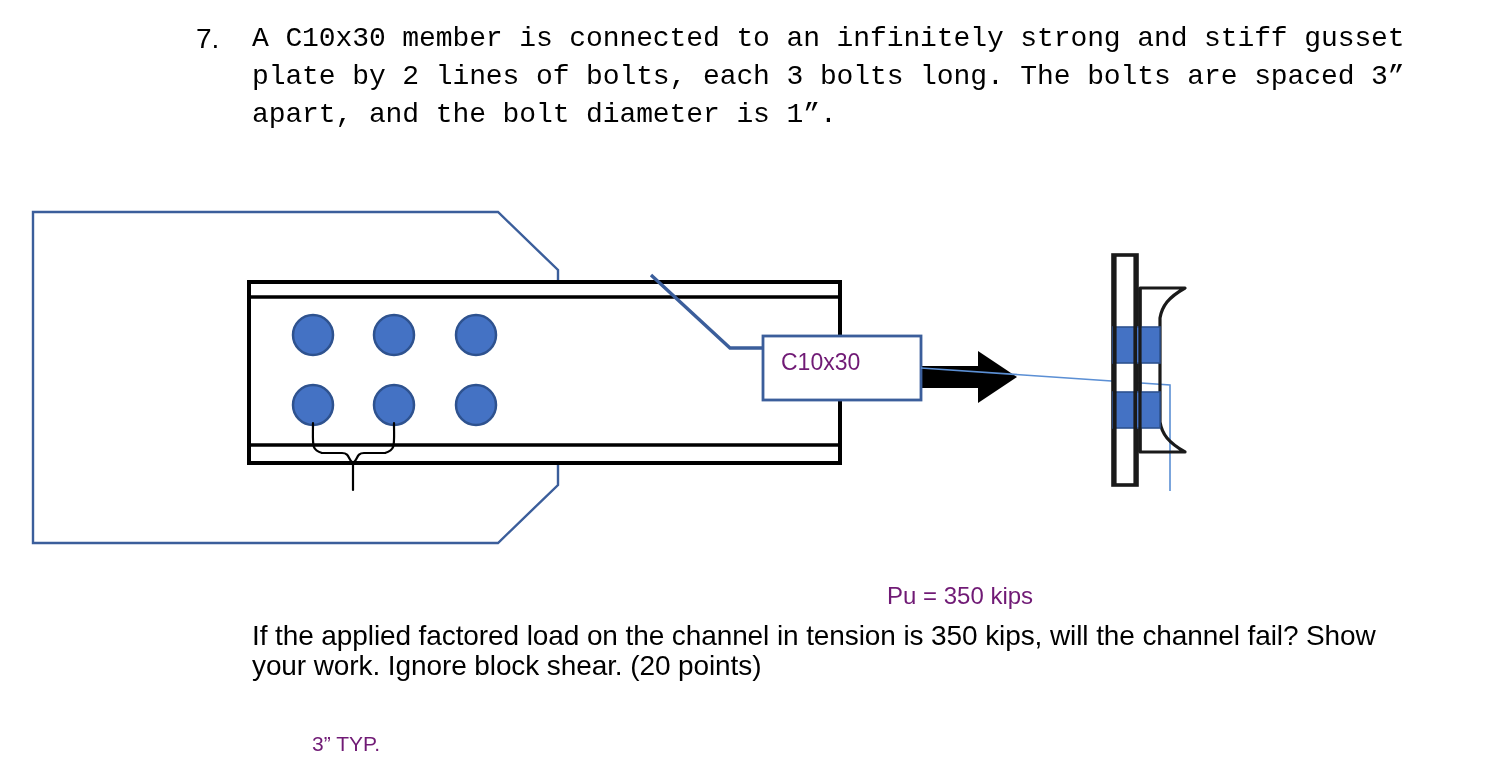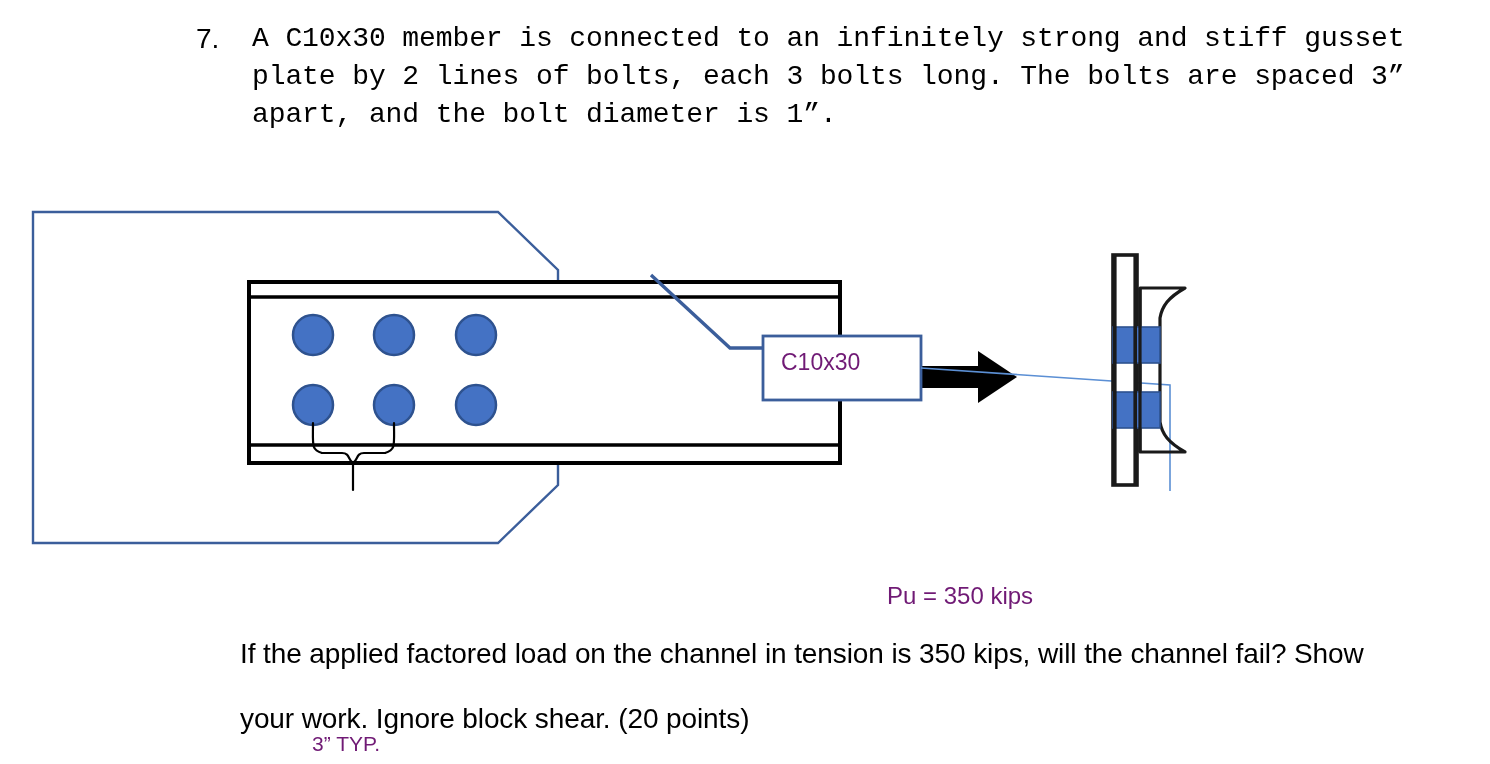--- a/index.html
+++ b/index.html
@@ -75,25 +75,25 @@
   #typ-label {
     left: 312px;
     top: 572px;
     font-size: 21px;
     text-align: center;
   }
 
   
   #closing-question {
     position: absolute;
-    left: 240px;
+    left: 252px;
     top: 621px;
     width: 1160px;
     font-size: 28px;
-    line-height: 65px;
+    line-height: 30px;
     letter-spacing: -0.1px;
   }
 </style>
 </head>
 <body>
 
 <div id="problem-statement">
   <div class="q-row">
     <div class="q-number">7.</div>
     <div class="q-body">A C10x30 member is connected to an infinitely strong and stiff gusset plate by 2 lines of bolts, each 3 bolts long. The bolts are spaced 3” apart, and the bolt diameter is 1”.</div>

